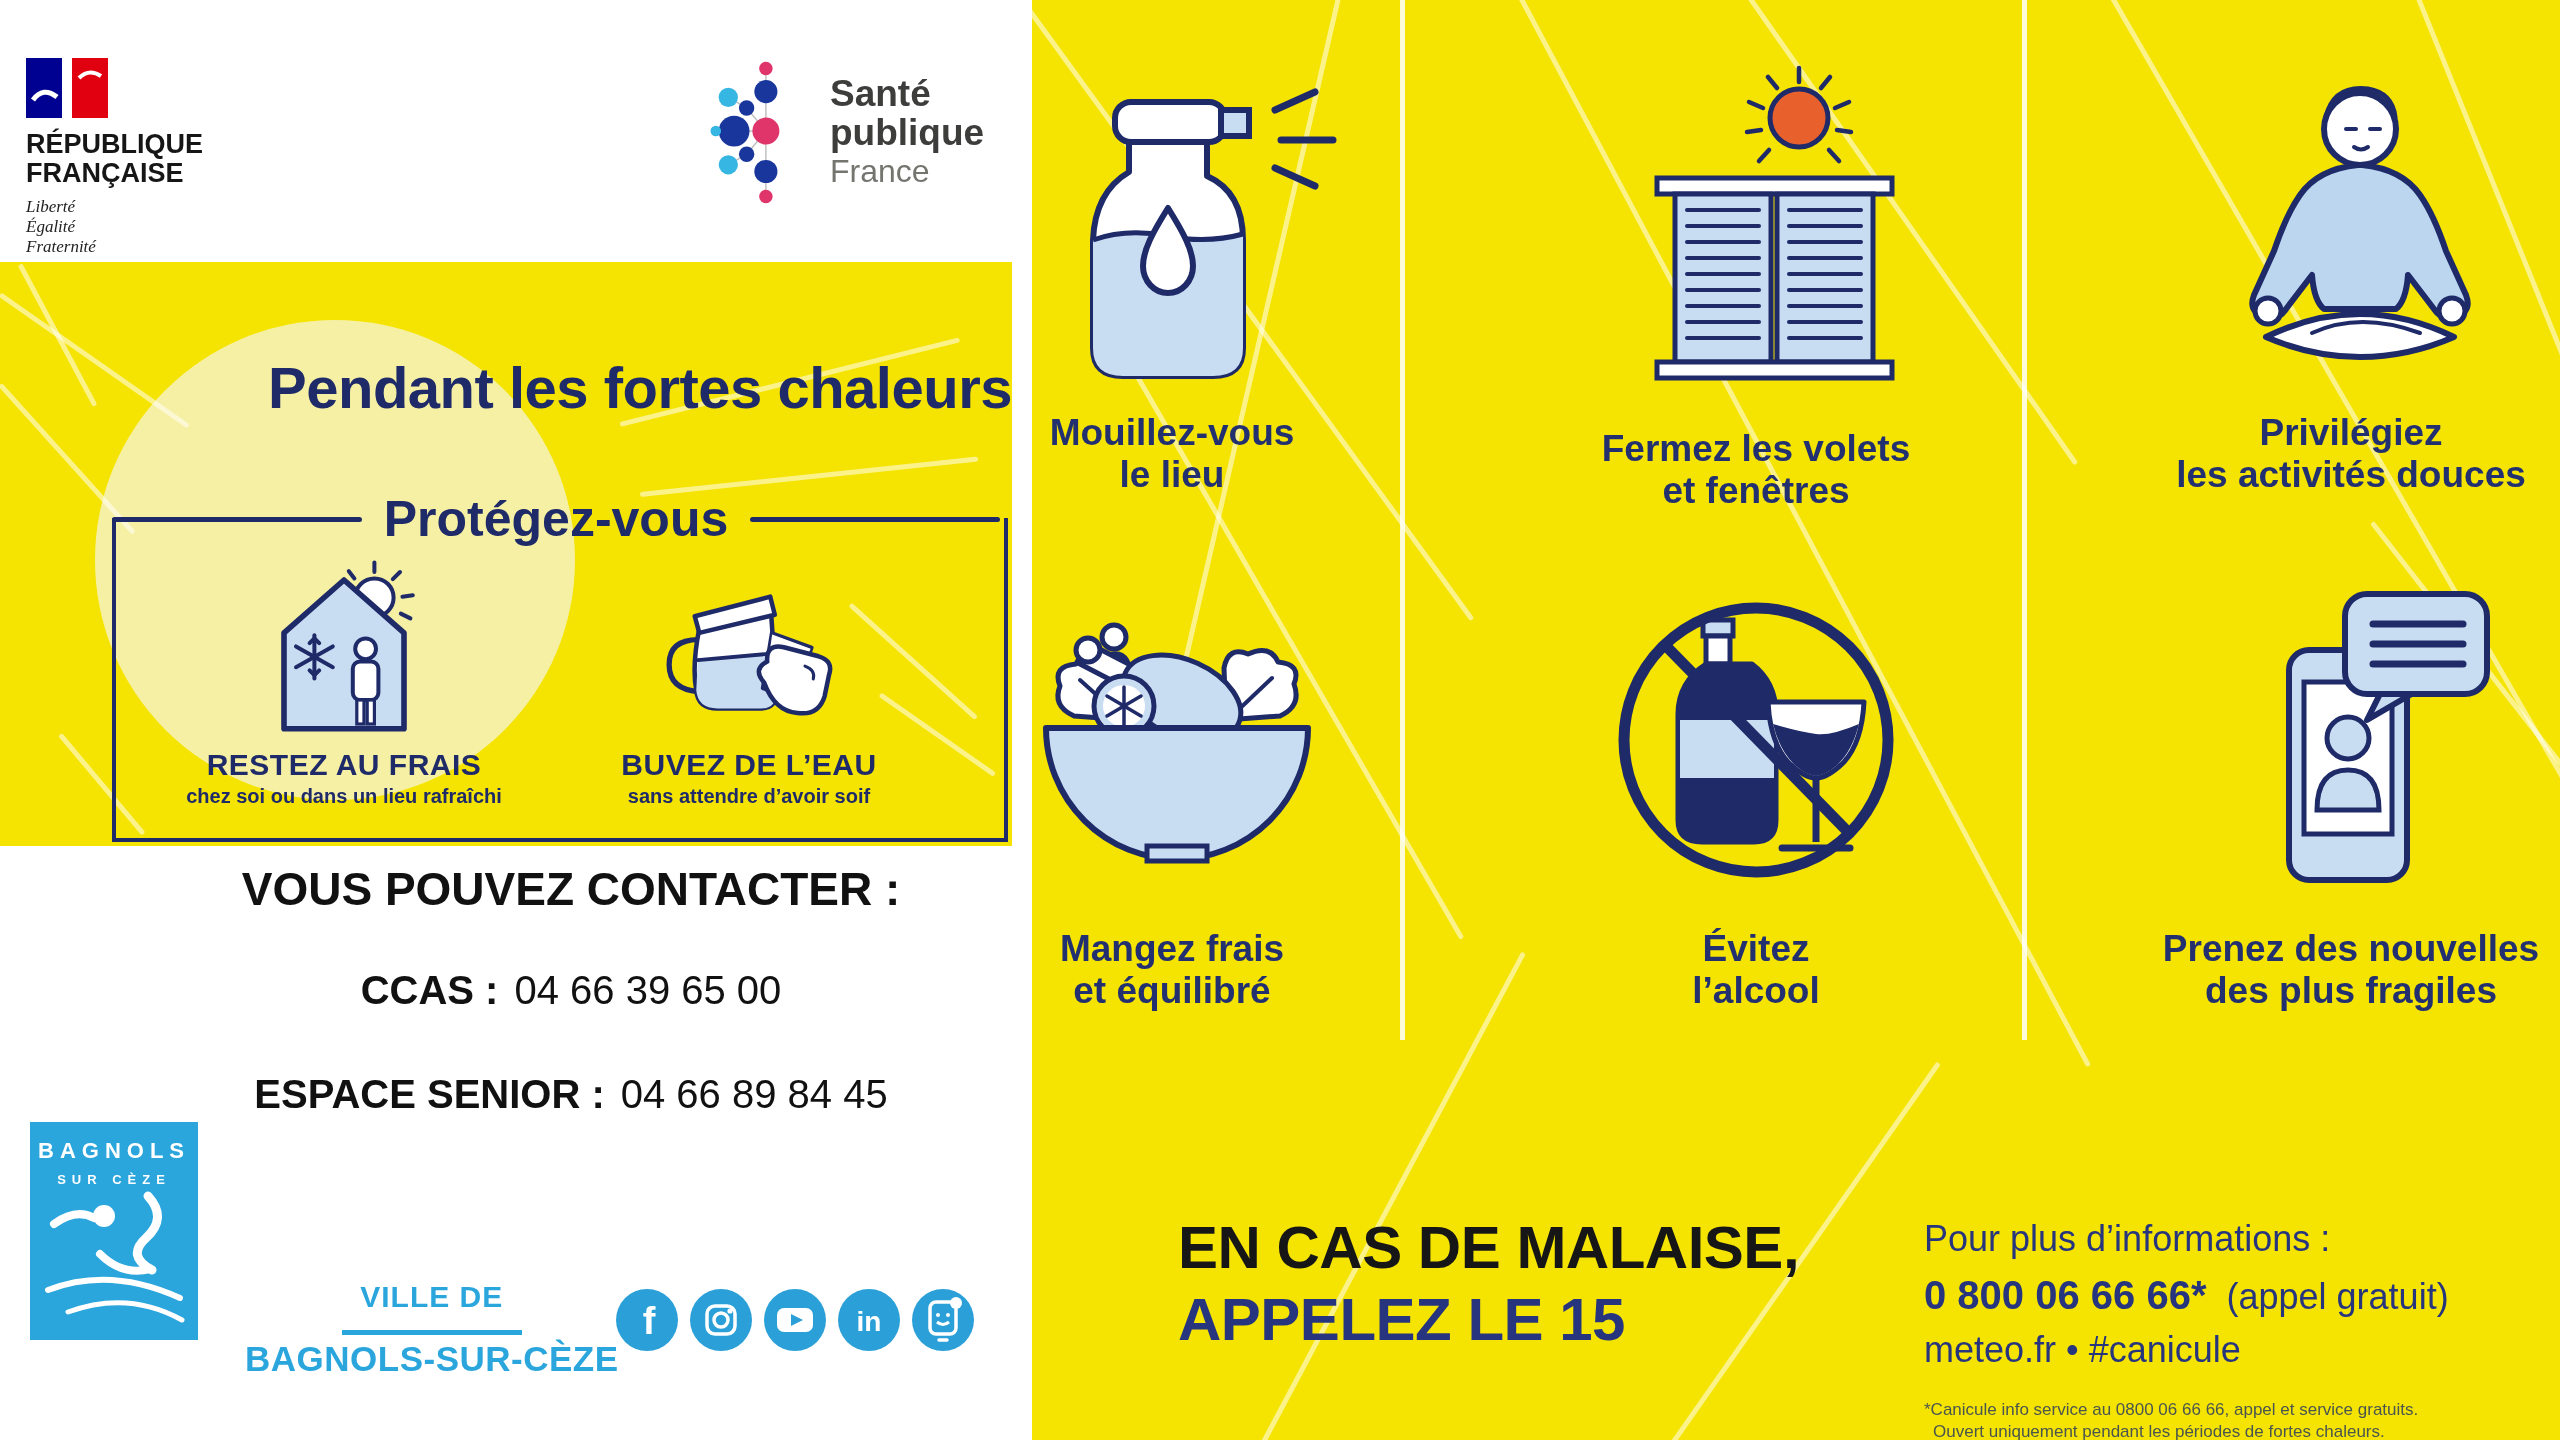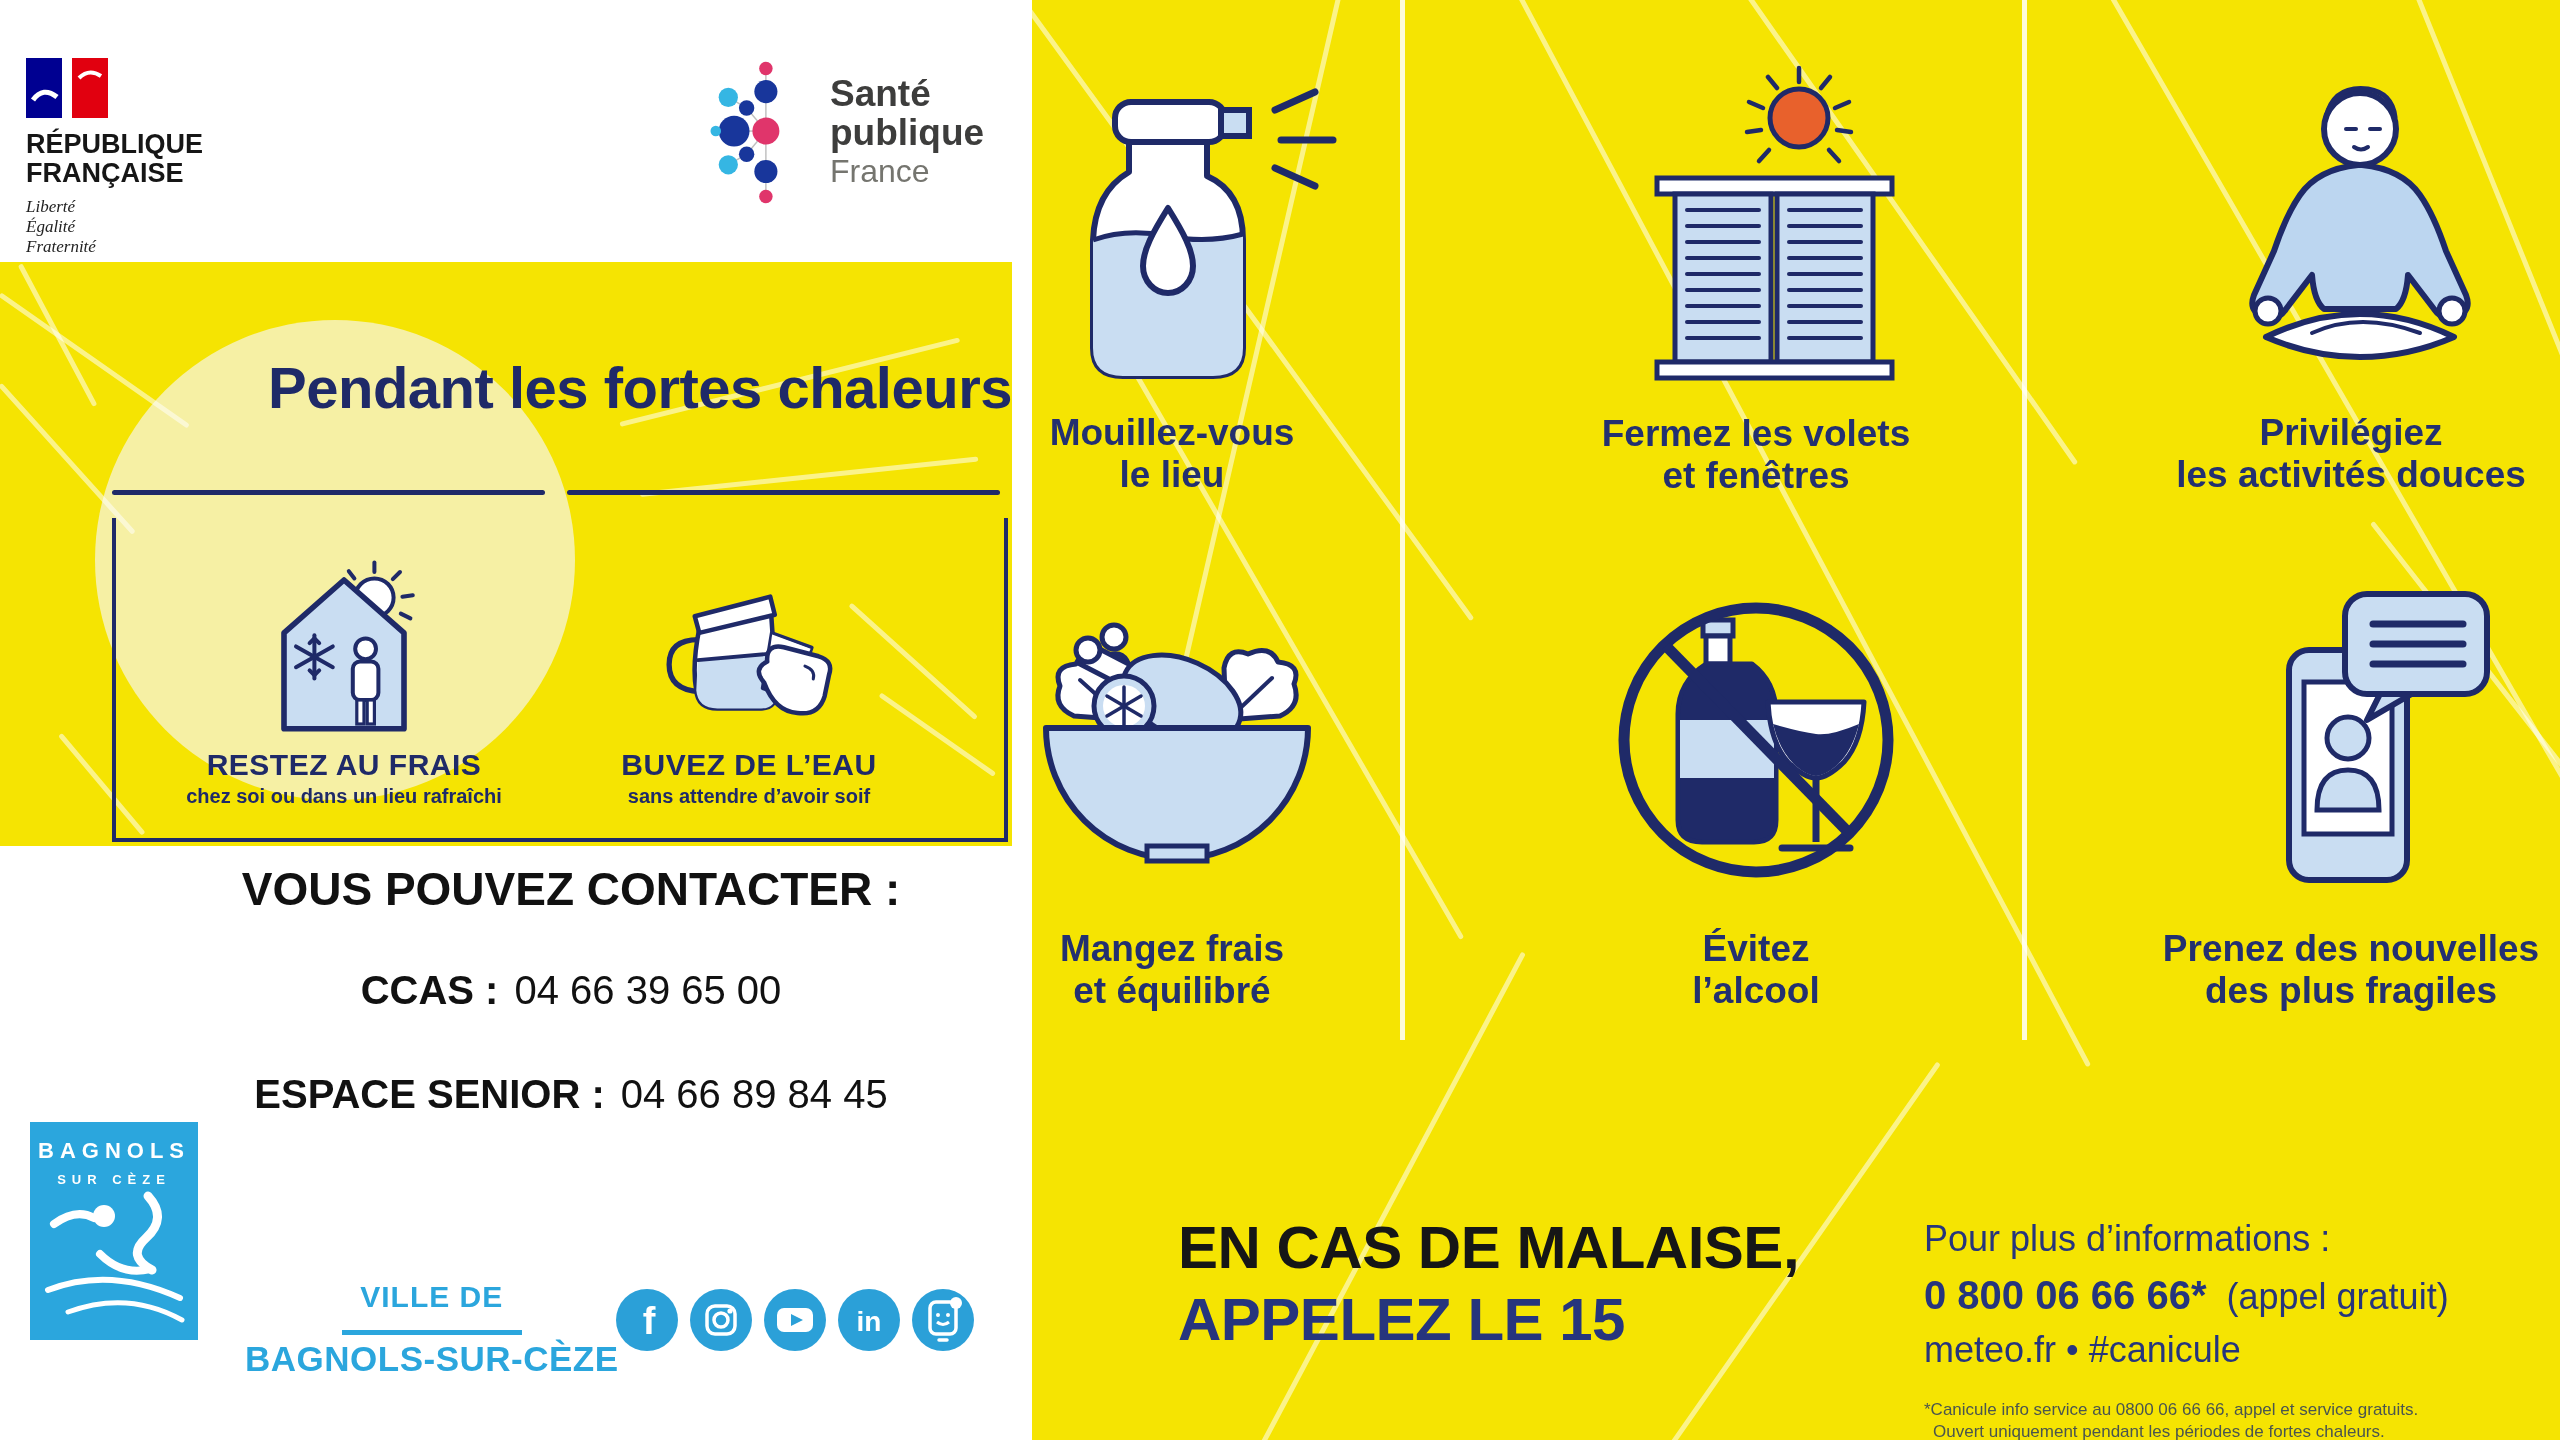--- a/index.html
+++ b/index.html
@@ -120,20 +120,21 @@
       <div class="ray" style="left:640px;top:230px;width:340px;transform:rotate(-6deg);"></div>
       <div class="ray" style="left:850px;top:340px;width:170px;transform:rotate(42deg);"></div>
       <div class="ray" style="left:880px;top:430px;width:140px;transform:rotate(35deg);"></div>
       <div class="ray" style="left:60px;top:470px;width:130px;transform:rotate(50deg);"></div>
     </div>
 
     <h1 class="abs big-title" style="margin:0;">Pendant les fortes chaleurs</h1>
 
     <div class="abs protegez-row">
       <span class="pline"></span>
+      <h2>Protégez-vous</h2>
       <span class="pline"></span>
     </div>
 
     <div class="abs advice-box">
 
       <div class="advice-col" style="left:0;width:456px;">
         <div class="advice-icon">
           <svg width="152" height="178" viewBox="0 0 190 222">
             <g stroke="#1F2A68" stroke-width="5" stroke-linecap="round">
               <line x1="133" y1="16" x2="133" y2="4"></line>
@@ -312,21 +313,21 @@
         <line x1="142" y1="182" x2="214" y2="182"></line>
           <line x1="142" y1="198" x2="214" y2="198"></line>
         <line x1="142" y1="214" x2="214" y2="214"></line>
           <line x1="142" y1="230" x2="214" y2="230"></line>
         <line x1="142" y1="246" x2="214" y2="246"></line>
           <line x1="142" y1="262" x2="214" y2="262"></line>
         <line x1="142" y1="278" x2="214" y2="278"></line>
       </g>
       <rect x="10" y="302" width="235" height="16" fill="#fff" stroke="#1F2A68" stroke-width="5"></rect>
     </svg>
-    <div class="tip-label" style="left:464px;top:413px;">
+    <div class="tip-label" style="left:464px;top:428px;">
       <div>Fermez les volets</div>
         <div>et fenêtres</div>
     </div>
 
     <svg class="abs" style="left:1180px;top:65px;" width="290" height="315" viewBox="0 0 290 315">
       <circle cx="148" cy="64" r="36" fill="#fff" stroke="#1F2A68" stroke-width="6"></circle>
       <path d="M114,52 Q122,20 156,24 Q180,28 183,52" fill="none" stroke="#1F2A68" stroke-width="5" stroke-linecap="round"></path>
       <line x1="134" y1="64" x2="144" y2="64" stroke="#1F2A68" stroke-width="4" stroke-linecap="round"></line>
       <line x1="158" y1="64" x2="168" y2="64" stroke="#1F2A68" stroke-width="4" stroke-linecap="round"></line>
       <path d="M142,82 Q149,87 156,82" fill="none" stroke="#1F2A68" stroke-width="4" stroke-linecap="round"></path>

